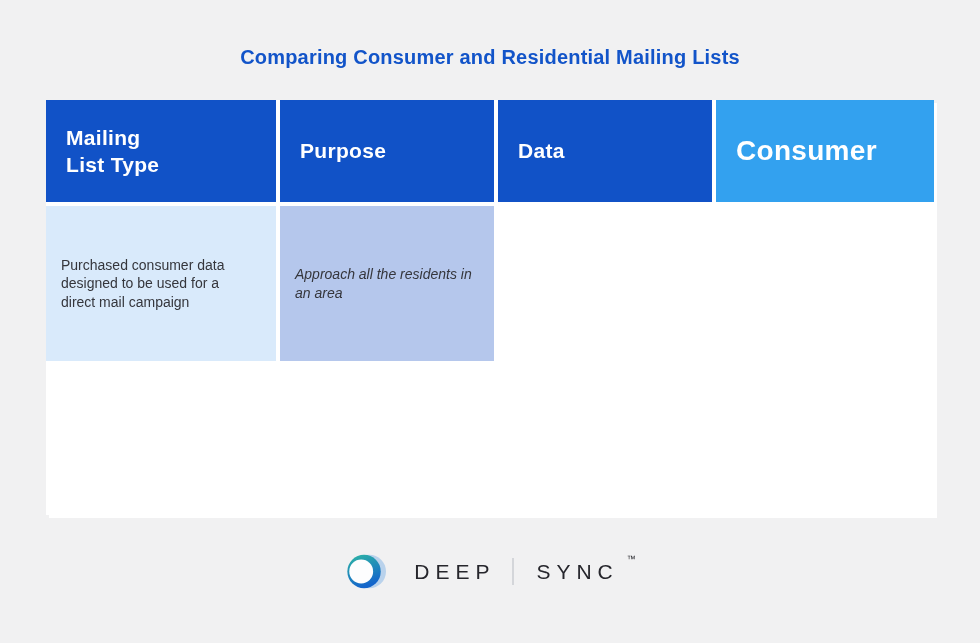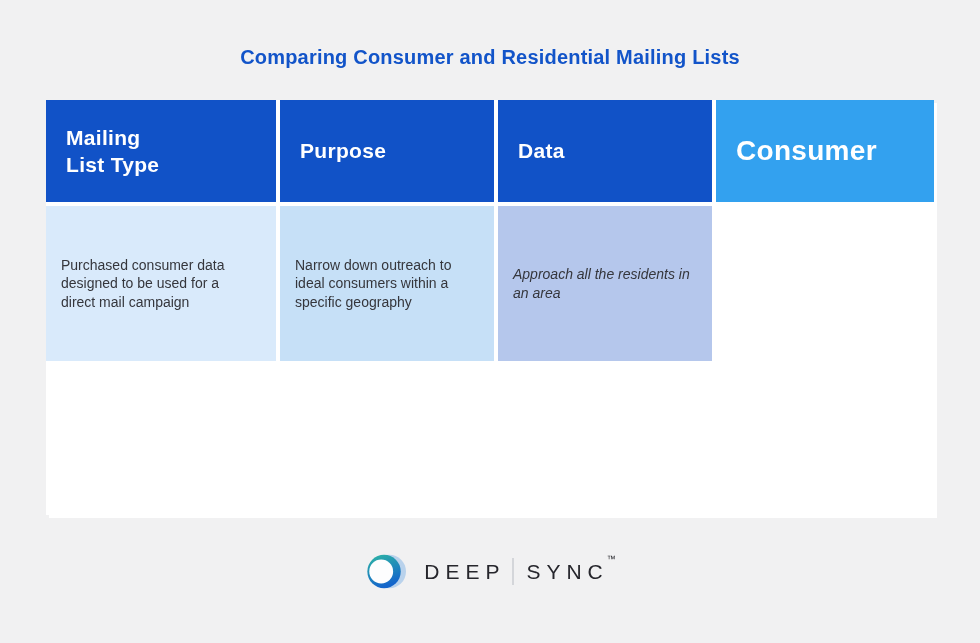--- a/index.html
+++ b/index.html
@@ -68,21 +68,21 @@
   .r1 { background: var(--row1-bg, #d9eafb); }
   .r1.purpose { background: var(--row1-purpose-bg, #c6e0f7); }
   .r2 { background: var(--row2-bg, #cdd9f1); }
   .r2.purpose { background: var(--row2-purpose-bg, #b5c7ec); font-style: italic; }
 
   .logo {
     margin-top: 33px;
     display: flex;
     align-items: center;
     justify-content: center;
-    gap: 2px;
+    gap: 12px;
   }
   .logo-mark {
     width: 42px;
     height: 47px;
     margin-right: 16px;
     flex: 0 0 auto;
   }
   .brand {
     font-size: 21px;
     font-weight: 500;
@@ -112,21 +112,20 @@
 
   <div class="table">
 
     <div class="cell head">Mailing
 List Type</div>
     <div class="cell head">Purpose</div>
     <div class="cell head">Data</div>
 
     <div class="cell type">Consumer</div>
     <div class="cell body r1">Purchased consumer data designed to be used for a direct mail campaign</div>
-    <div class="cell body r1 purpose">Narrow down outreach to ideal consumers within a specific geography</div>
 
     <div class="cell body r2 purpose">Approach all the residents in an area</div>
   </div>
 
   <div class="logo">
     <svg class="logo-mark" viewBox="0 0 44 48" aria-hidden="true">
       <defs>
         <linearGradient id="dsg" x1="0" y1="0" x2="0.35" y2="1">
           <stop offset="0" stop-color="#2eb7a4"></stop>
           <stop offset="1" stop-color="#1465cb"></stop>

